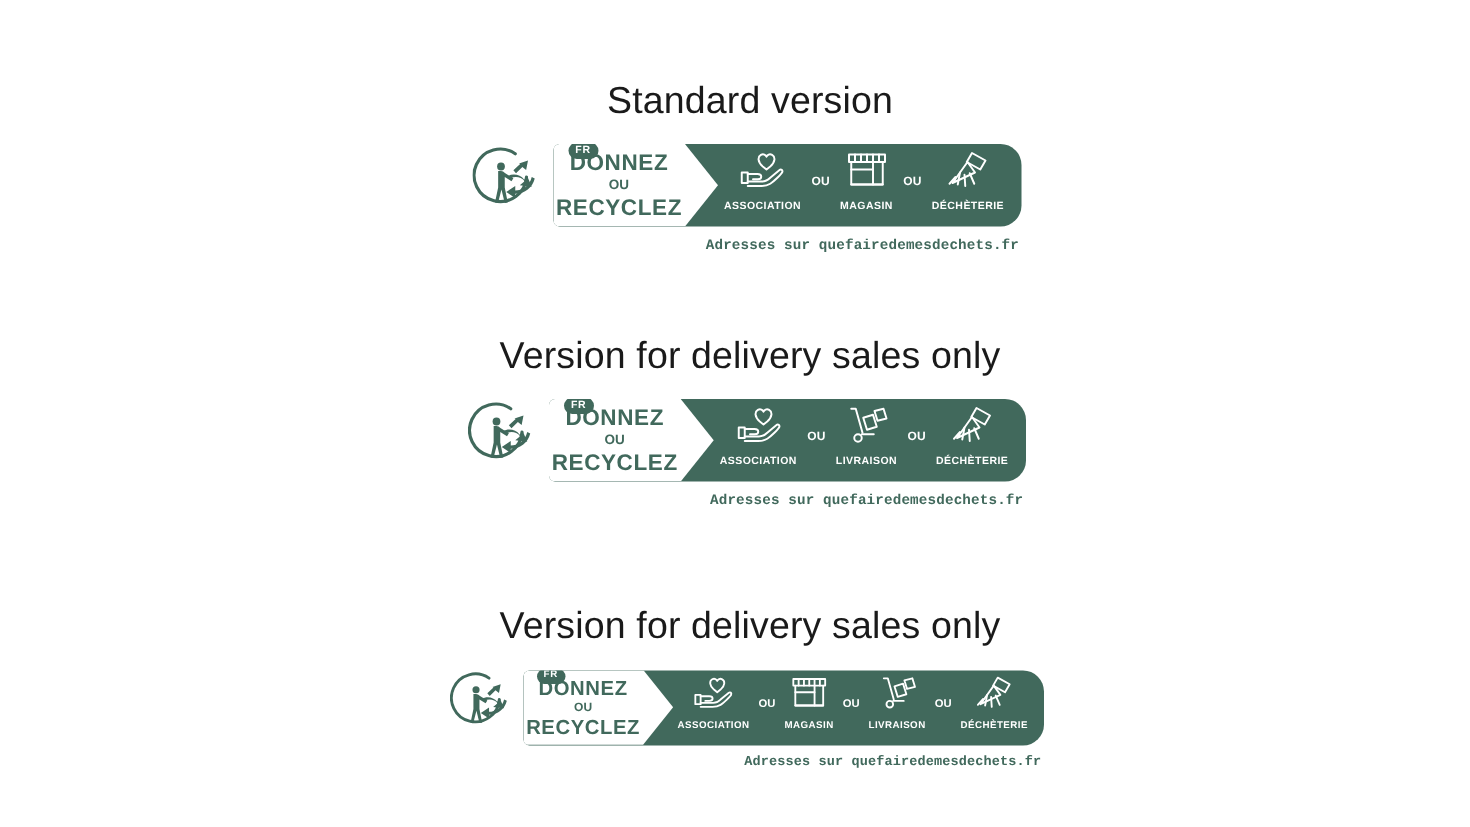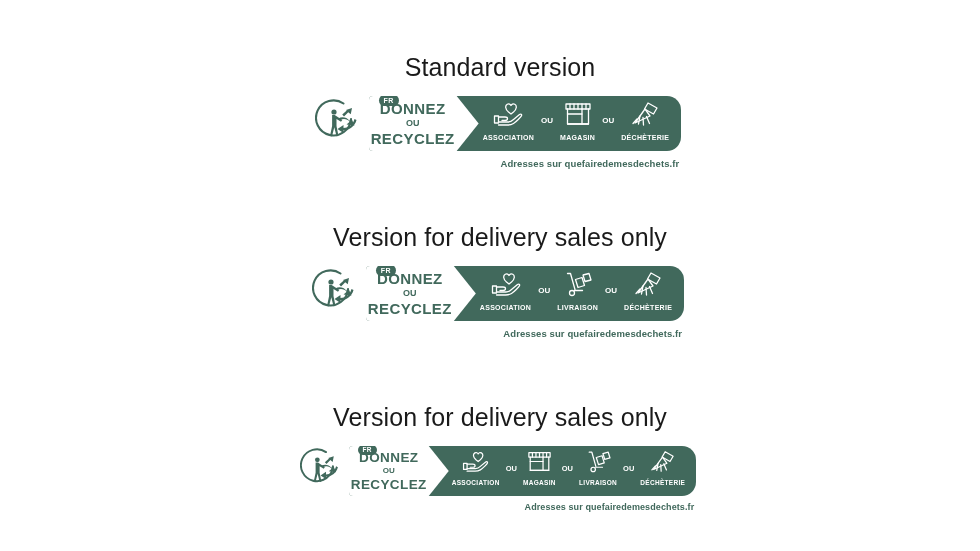--- a/index.html
+++ b/index.html
@@ -148,21 +148,21 @@
     line-height: 1;
     align-self: center;
     font-family: "Liberation Sans", sans-serif;
   }
 
   .footer-url {
     color: #41695C;
     font-weight: bold;
     letter-spacing: 0.1px;
     white-space: nowrap;
-    font-family: Liberation Sans, sans-serif;
+    font-family: Liberation Mono, monospace;
     text-align: center;
   }
 </style>
 </head>
 <body>
 
 <div class="section" style="top:52px;">
   <div class="section-title" style="font-size:25px;">Standard version</div>
 
   <div class="badge-wrap" style="margin-top:14px;">

